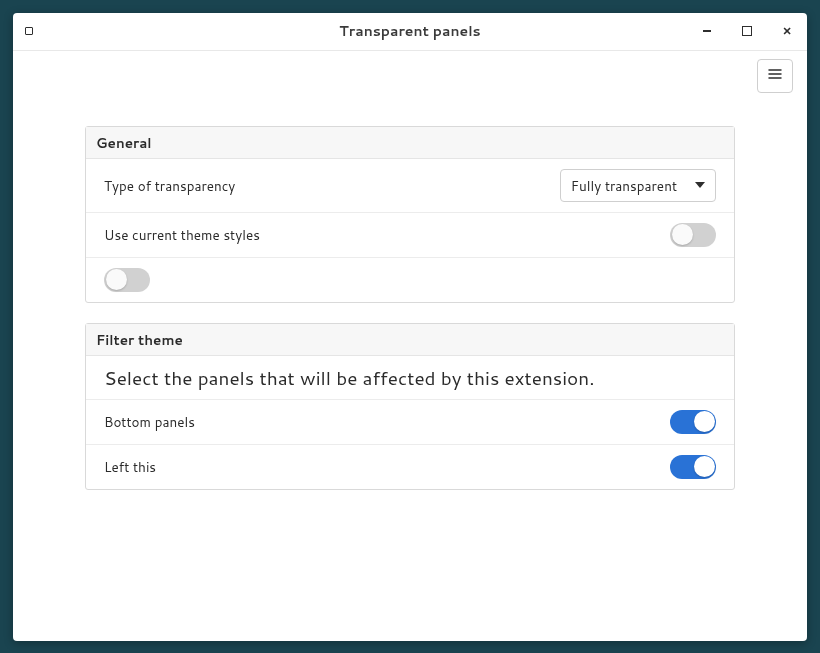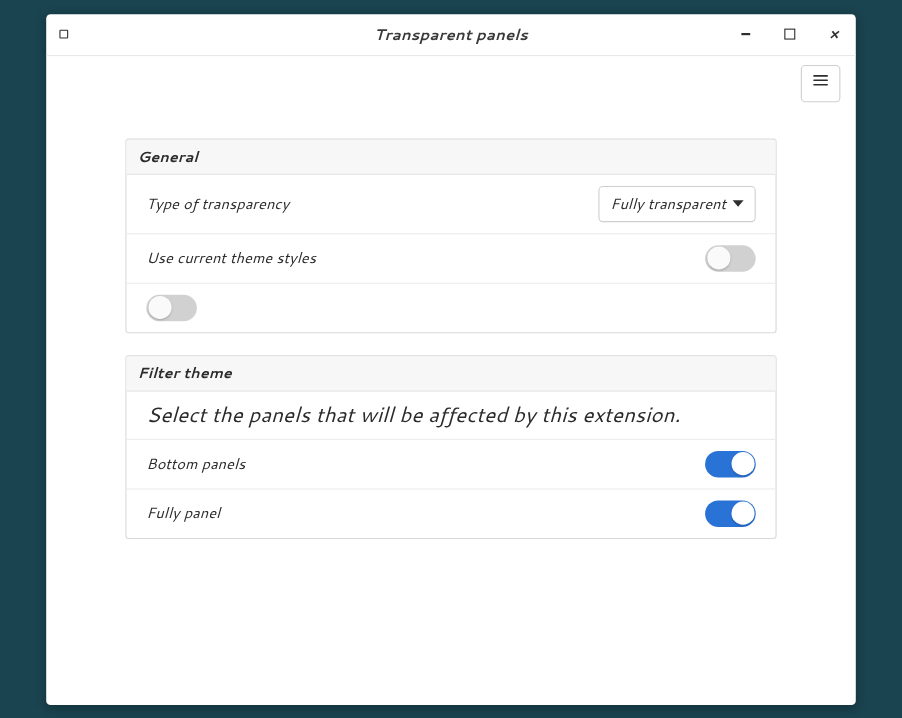--- a/index.html
+++ b/index.html
@@ -11,29 +11,28 @@
       font-family: "Segoe UI", "Cantarell", "Ubuntu", sans-serif;
       background: #1a4450;
       width: 820px;
       height: 653px;
       overflow: hidden;
       display: flex;
       align-items: center;
       justify-content: center;
     }
     .window {
-      width: 736px;
+      width: 794px;
       height: 628px;
       background: #ffffff;
       border-radius: 4px;
       box-shadow: 0 2px 10px rgba(0,0,0,0.3);
       display: flex;
       flex-direction: column;
       position: relative;
-      font-style: italic;
     }
     .titlebar {
       height: 38px;
       display: flex;
       align-items: center;
       justify-content: center;
       position: relative;
       border-bottom: 1px solid #e8e8e8;
     }
     .title {
@@ -127,21 +126,21 @@
       font-size: 19px;
       color: #2b2b2b;
       border-bottom: 1px solid #ececec;
     }
     .combo {
       border: 1px solid #cfcfcf;
       border-radius: 4px;
       padding: 6px 10px;
       display: flex;
       align-items: center;
-      gap: 6px;
+      gap: 18px;
       background: #fff;
       cursor: pointer;
       font-size: 13.5px;
       color: #2b2b2b;
       min-width: 140px;
       justify-content: center;
     }
     .chevron {
       width: 0; height: 0;
       border-left: 5px solid transparent;
@@ -234,21 +233,21 @@
 
 
       <div class="row">
         <span>Bottom panels</span>
         <div class="toggle on">
           <div class="knob"></div>
         </div>
       </div>
 
       <div class="row">
-        <span>Fully panel</span>
+        <span>Left this</span>
         <div class="toggle on">
           <div class="knob"></div>
         </div>
       </div>
     </div>
 
   </div>
 </div>
 
 </body></html>

